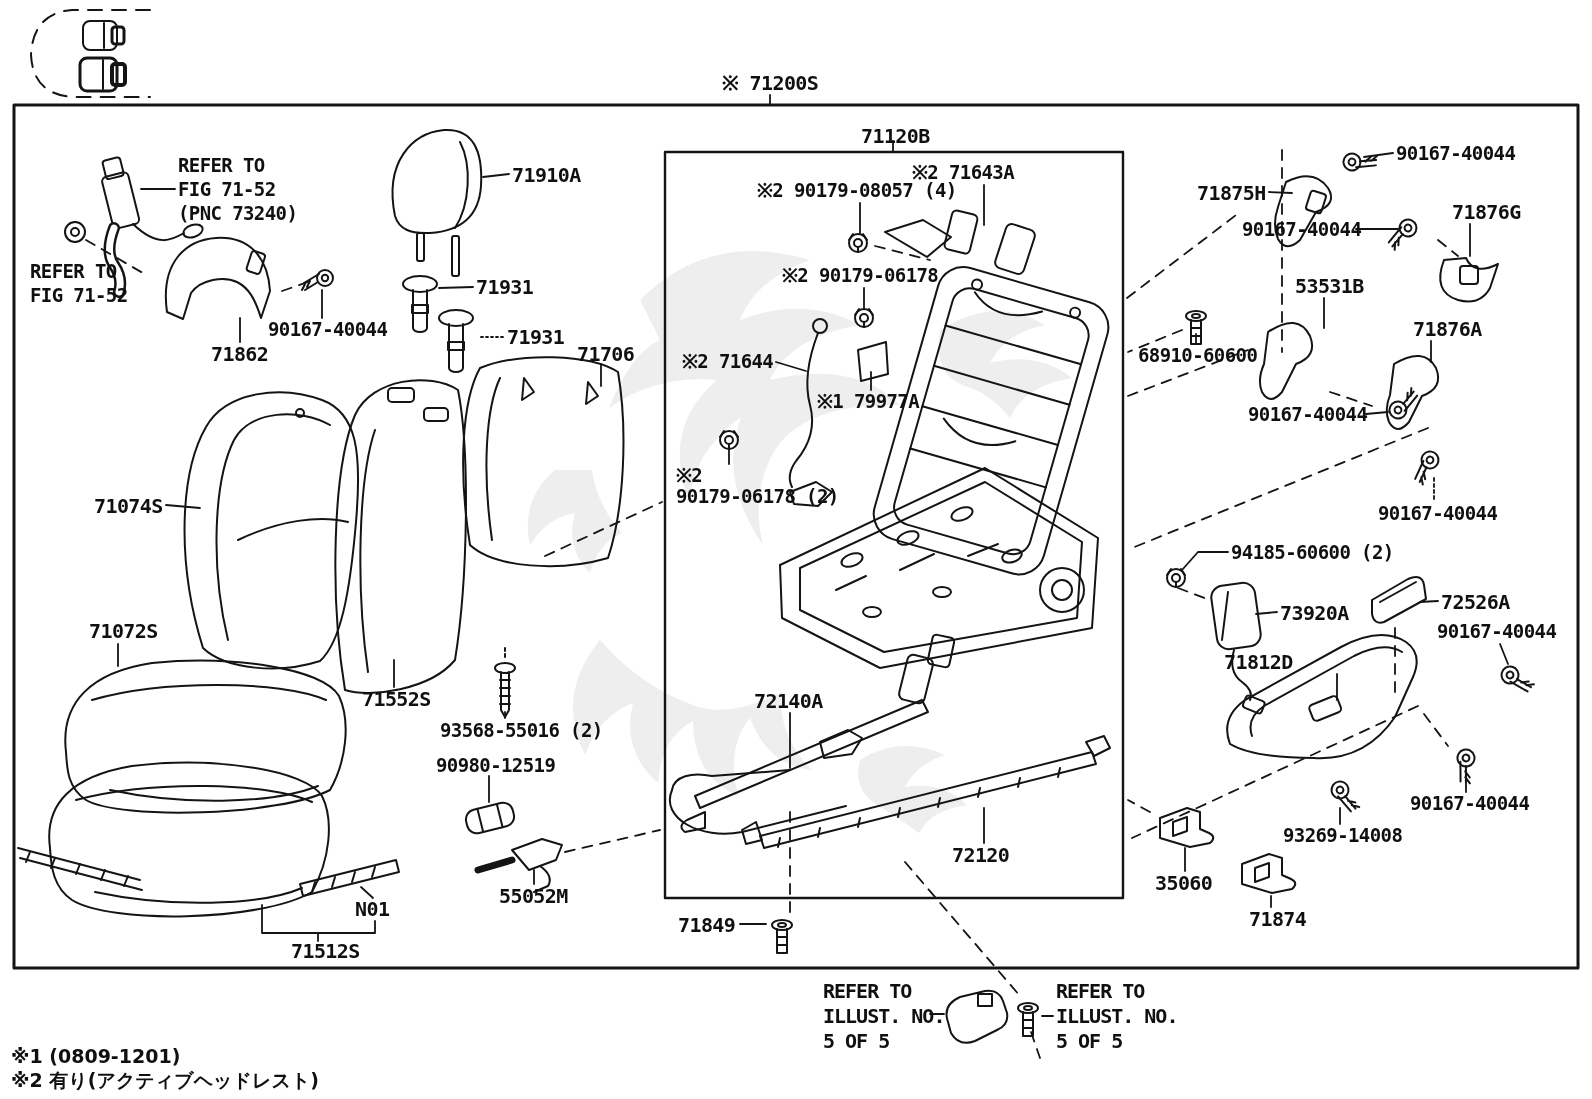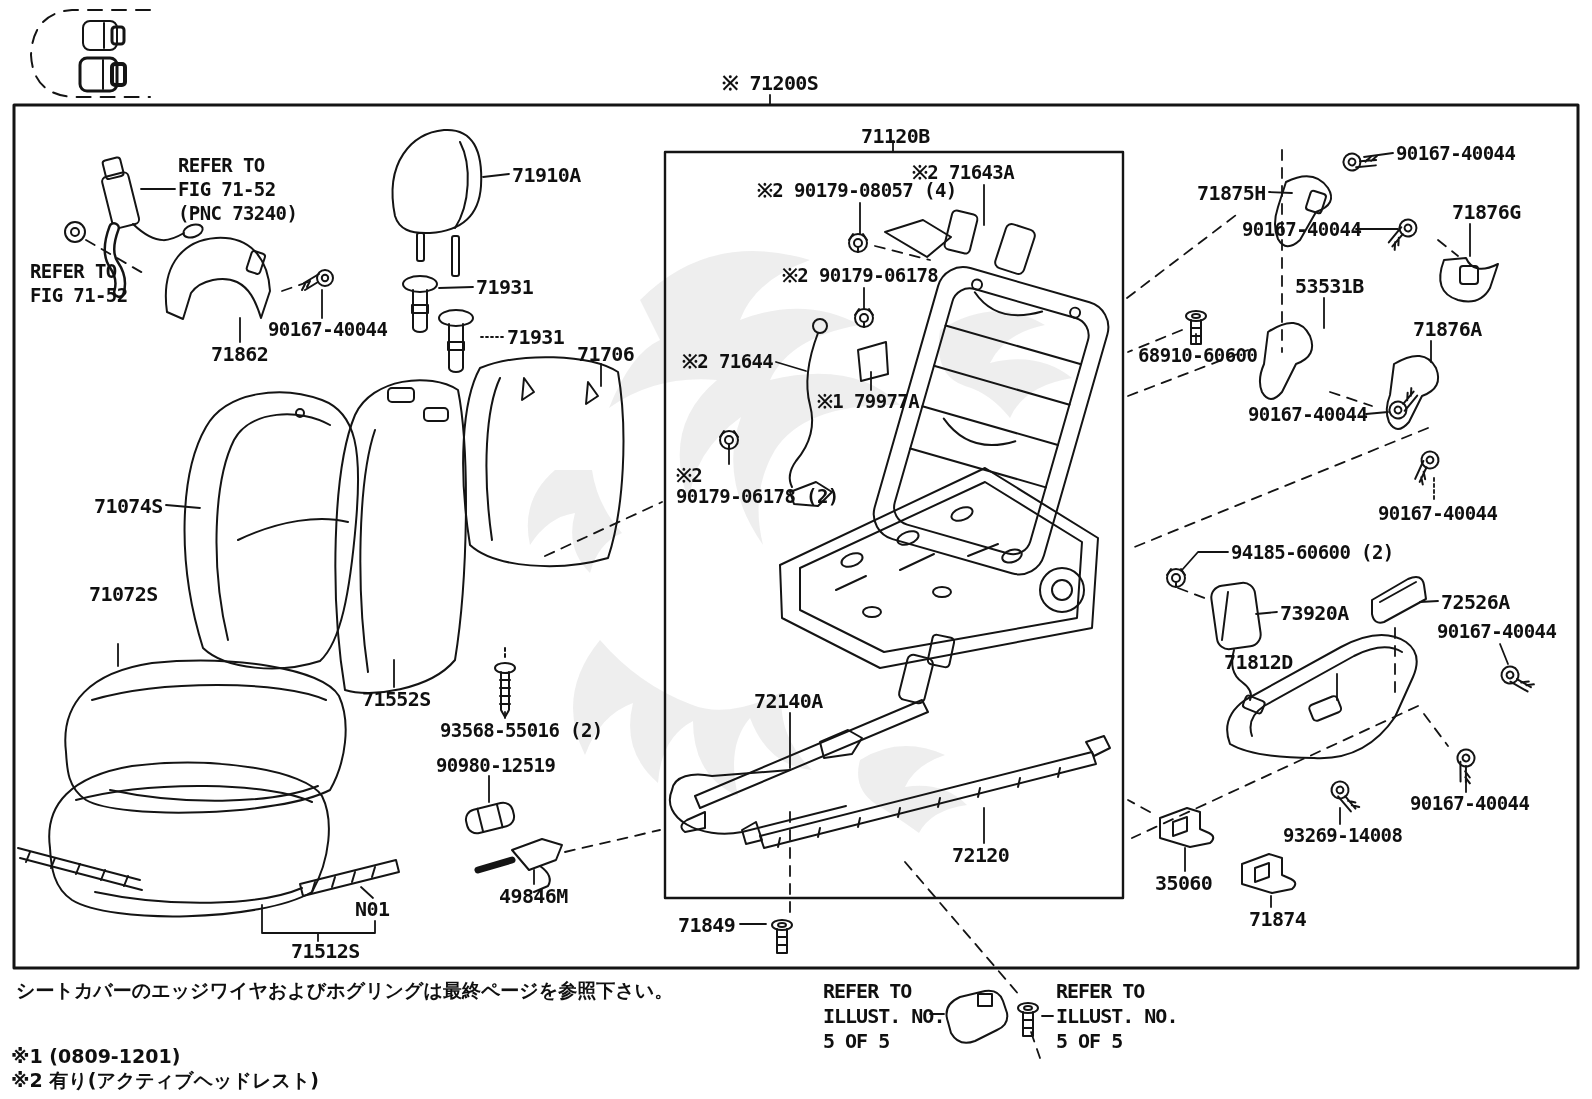--- a/index.html
+++ b/index.html
@@ -364,25 +364,25 @@
 <div class="lbl" style="left:30px;top:262px">REFER TO</div>
 <div class="lbl" style="left:30px;top:286px">FIG 71-52</div>
 
 <div class="lbl" style="left:268px;top:320px">90167-40044</div>
 <div class="lbl big" style="left:211px;top:344px">71862</div>
 <div class="lbl big" style="left:512px;top:165px">71910A</div>
 <div class="lbl big" style="left:476px;top:277px">71931</div>
 <div class="lbl big" style="left:507px;top:327px">71931</div>
 <div class="lbl big" style="left:577px;top:344px">71706</div>
 <div class="lbl big" style="left:94px;top:496px">71074S</div>
-<div class="lbl big" style="left:89px;top:584px">71072S</div>
+<div class="lbl big" style="left:89px;top:621px">71072S</div>
 <div class="lbl big" style="left:362px;top:689px">71552S</div>
 <div class="lbl" style="left:440px;top:721px">93568-55016 (2)</div>
 <div class="lbl" style="left:436px;top:756px">90980-12519</div>
-<div class="lbl big" style="left:499px;top:886px">49846M</div>
+<div class="lbl big" style="left:499px;top:886px">55052M</div>
 <div class="lbl big" style="left:355px;top:899px">N01</div>
 <div class="lbl big" style="left:291px;top:941px">71512S</div>
 
 <div class="lbl" style="left:757px;top:181px">※2 90179-08057 (4)</div>
 <div class="lbl" style="left:912px;top:163px">※2 71643A</div>
 <div class="lbl" style="left:782px;top:266px">※2 90179-06178</div>
 <div class="lbl" style="left:682px;top:352px">※2 71644</div>
 <div class="lbl" style="left:817px;top:392px">※1 79977A</div>
 <div class="lbl" style="left:676px;top:466px">※2</div>
 <div class="lbl" style="left:676px;top:487px">90179-06178 (2)</div>
@@ -409,18 +409,17 @@
 <div class="lbl big" style="left:1155px;top:873px">35060</div>
 <div class="lbl big" style="left:1249px;top:909px">71874</div>
 
 <div class="lbl illust" style="left:823px;top:979px">REFER TO</div>
 <div class="lbl illust" style="left:823px;top:1004px">ILLUST. NO.</div>
 <div class="lbl illust" style="left:823px;top:1029px">5 OF 5</div>
 <div class="lbl illust" style="left:1056px;top:979px">REFER TO</div>
 <div class="lbl illust" style="left:1056px;top:1004px">ILLUST. NO.</div>
 <div class="lbl illust" style="left:1056px;top:1029px">5 OF 5</div>
 
-<div class="lbl note" style="left:16px;top:981px">シートカバーのエッジワイヤおよびホグリングは最終ページを参照下さい。</div>
 <div class="lbl note" style="left:11px;top:1047px">※1 (0809-1201)</div>
 <div class="lbl note" style="left:11px;top:1071px">※2 有り(アクティブヘッドレスト)</div>
 <div class="lbl docid" style="left:1506px;top:1071px">715278I</div>
 
 </div>
 
 </body></html>

